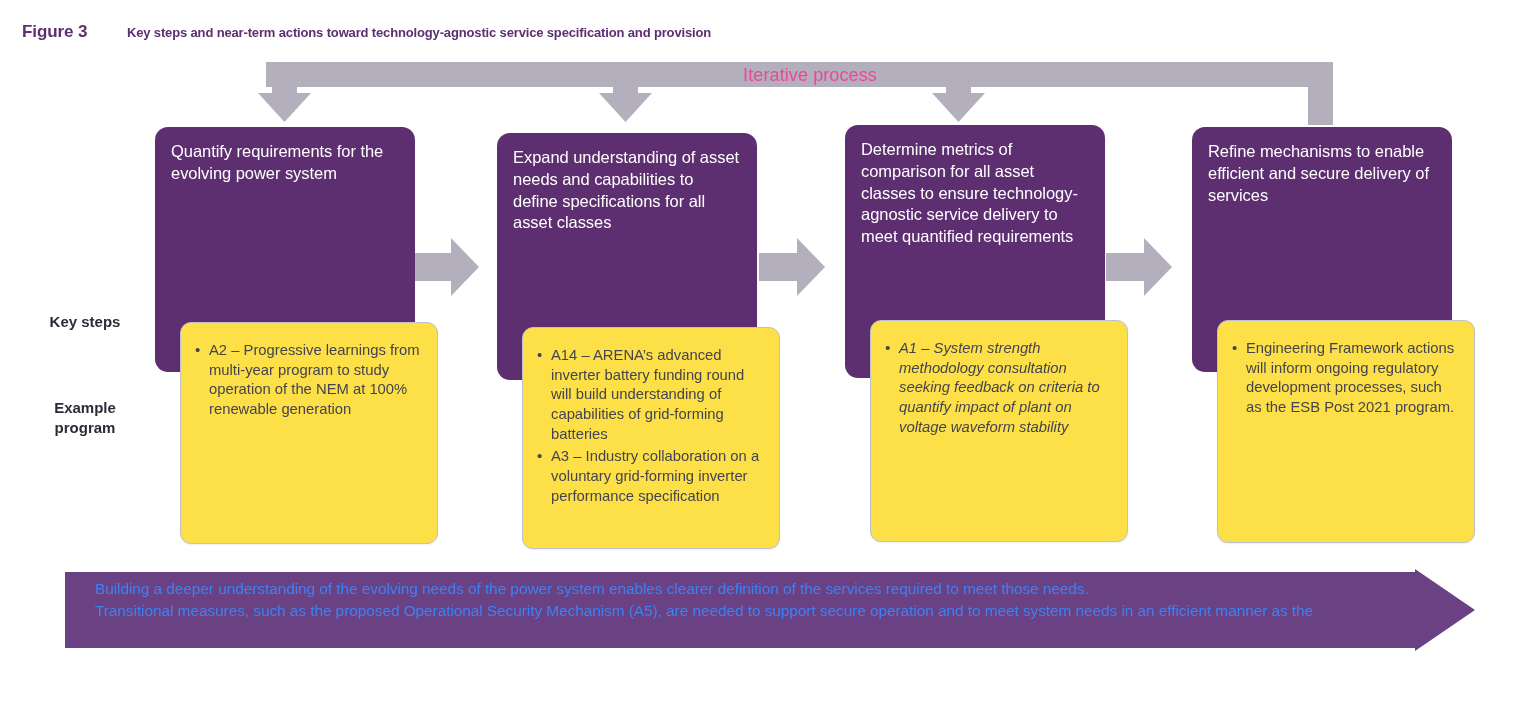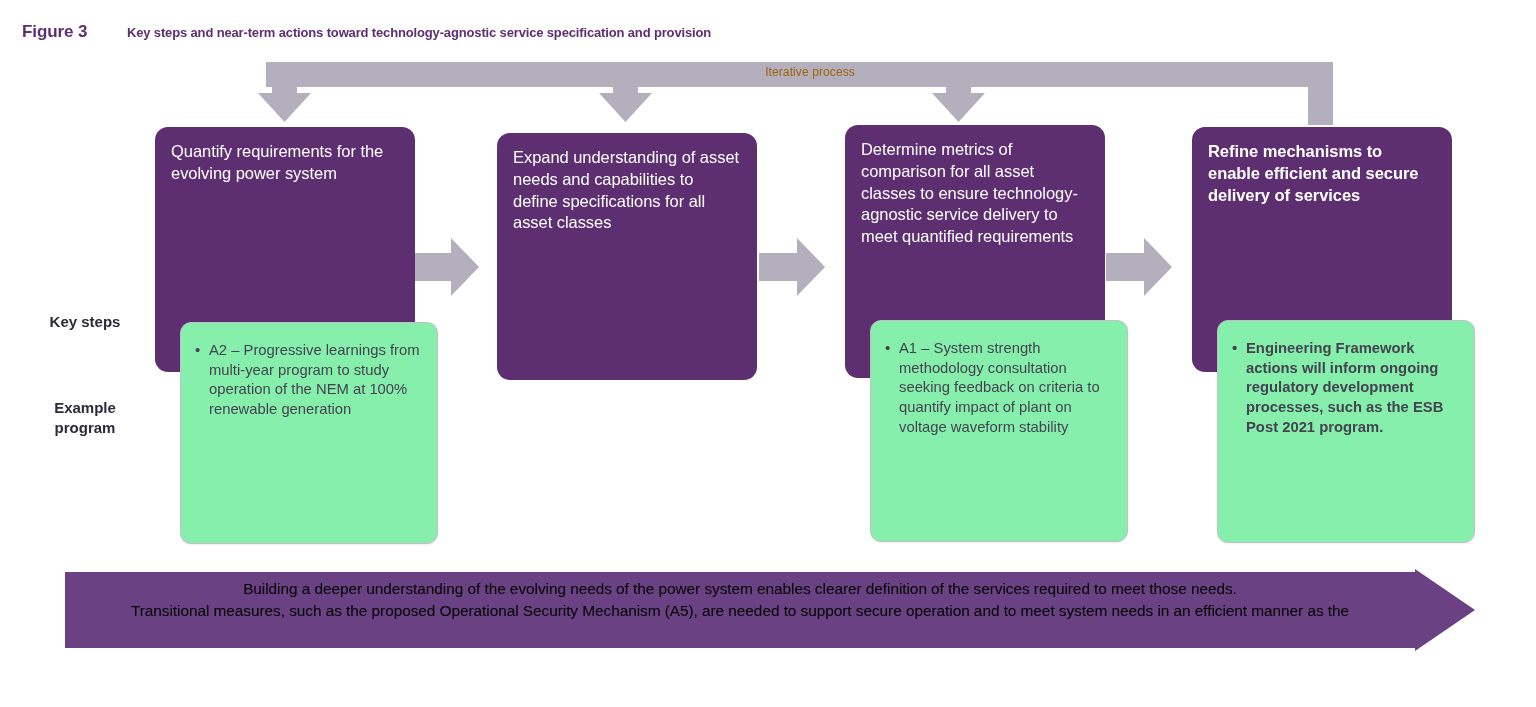--- a/index.html
+++ b/index.html
@@ -45,22 +45,22 @@
     width: 1536px;
     height: 140px;
     pointer-events: none;
   }
   #iterative-bar-label {
     position: absolute;
     left: 600px;
     top: 65px;
     width: 420px;
     text-align: center;
-    font-size: 12px;
-    color: #a16207;
+    font-size: 18px;
+    color: #ec4899;
     letter-spacing: 0.1px;
     z-index: 3;
   }
 
   
   .row-label {
     position: absolute;
     font-size: 15px;
     font-weight: bold;
     color: #2B2B3A;
@@ -75,21 +75,21 @@
   
   .column {
     position: absolute;
     top: 0;
     width: 260px;
     height: 560px;
   }
   #col-0 { left: 155px; }
   #col-1 { left: 497px; }
   #col-2 { left: 845px; }
-  #col-3 { left: 1192px; font-weight: bold; }
+  #col-3 { left: 1192px; }
 
   .step-box {
     position: absolute;
     top: 127px;
     left: 0;
     width: 260px;
     height: 245px;
     background: #5D2E70;
     border-radius: 13px;
     box-sizing: border-box;
@@ -100,21 +100,21 @@
     letter-spacing: -0.05px;
     z-index: 2;
   }
 
   .action-box {
     position: absolute;
     top: 322px;
     left: 25px;
     width: 258px;
     min-height: 222px;
-    background: #86efac;
+    background: #fde047;
     border: 1px solid #BFC0C8;
     border-radius: 11px;
     box-sizing: border-box;
     padding: 18px 14px 14px 8px;
     color: #444450;
     font-size: 14.8px;
     line-height: 1.33;
     z-index: 3;
     box-shadow: 0 1px 2px rgba(0,0,0,0.07);
   }
@@ -138,21 +138,21 @@
   }
 
   
   #col-0 .step-box { height: 245px; }
   #col-1 .step-box { top: 133px; height: 247px; }
   #col-2 .step-box { top: 125px; height: 253px; }
   #col-3 .step-box { top: 127px; height: 245px; }
 
   #col-0 .action-box { top: 322px; height: 222px; }
   #col-1 .action-box { top: 327px; height: 219px; }
-  #col-2 .action-box { top: 320px; height: 169px; }
+  #col-2 .action-box { top: 320px; height: 169px; font-style: italic; }
   #col-3 .action-box { top: 320px; height: 223px; }
 
   
   .flow-arrow {
     position: absolute;
     top: 236px;
     width: 70px;
     height: 62px;
     z-index: 1;
   }
@@ -167,22 +167,22 @@
     top: 569px;
     width: 1410px;
     height: 82px;
     z-index: 2;
   }
   #summary-banner-text {
     position: absolute;
     left: 30px;
     top: 9px;
     width: 1290px;
-    text-align: center;
-    color: #000000;
+    text-align: left;
+    color: #3b82f6;
     font-size: 15.4px;
     line-height: 1.46;
     letter-spacing: -0.05px;
     z-index: 3;
   }
   #summary-banner-text p { margin: 0; }
 </style>
 </head>
 <body>
 
@@ -242,20 +242,26 @@
   <div class="step-box">Quantify requirements for the evolving power system</div>
   <div class="action-box">
     <ul>
       <li>A2 – Progressive learnings from multi-year program to study operation of the NEM at 100% renewable generation</li>
     </ul>
   </div>
 </div>
 
 <div class="column" id="col-1">
   <div class="step-box">Expand understanding of asset needs and capabilities to define specifications for all asset classes</div>
+  <div class="action-box">
+    <ul>
+      <li>A14 – ARENA’s advanced inverter battery funding round will build understanding of capabilities of grid-forming batteries</li>
+      <li>A3 – Industry collaboration on a voluntary grid-forming inverter performance specification</li>
+    </ul>
+  </div>
 </div>
 
 <div class="column" id="col-2">
   <div class="step-box">Determine metrics of comparison for all asset classes to ensure technology-agnostic service delivery to meet quantified requirements</div>
   <div class="action-box">
     <ul>
       <li>A1 – System strength methodology consultation seeking feedback on criteria to quantify impact of plant on voltage waveform stability</li>
     </ul>
   </div>
 </div>

